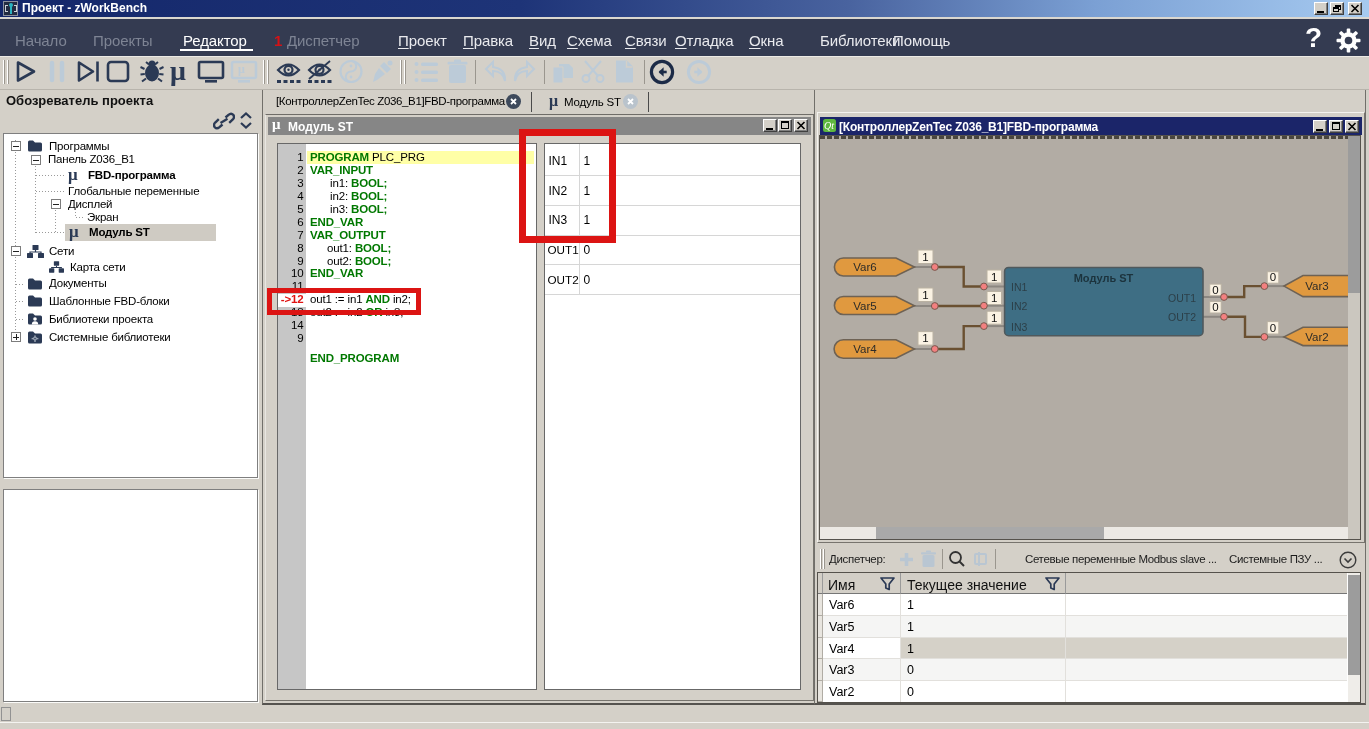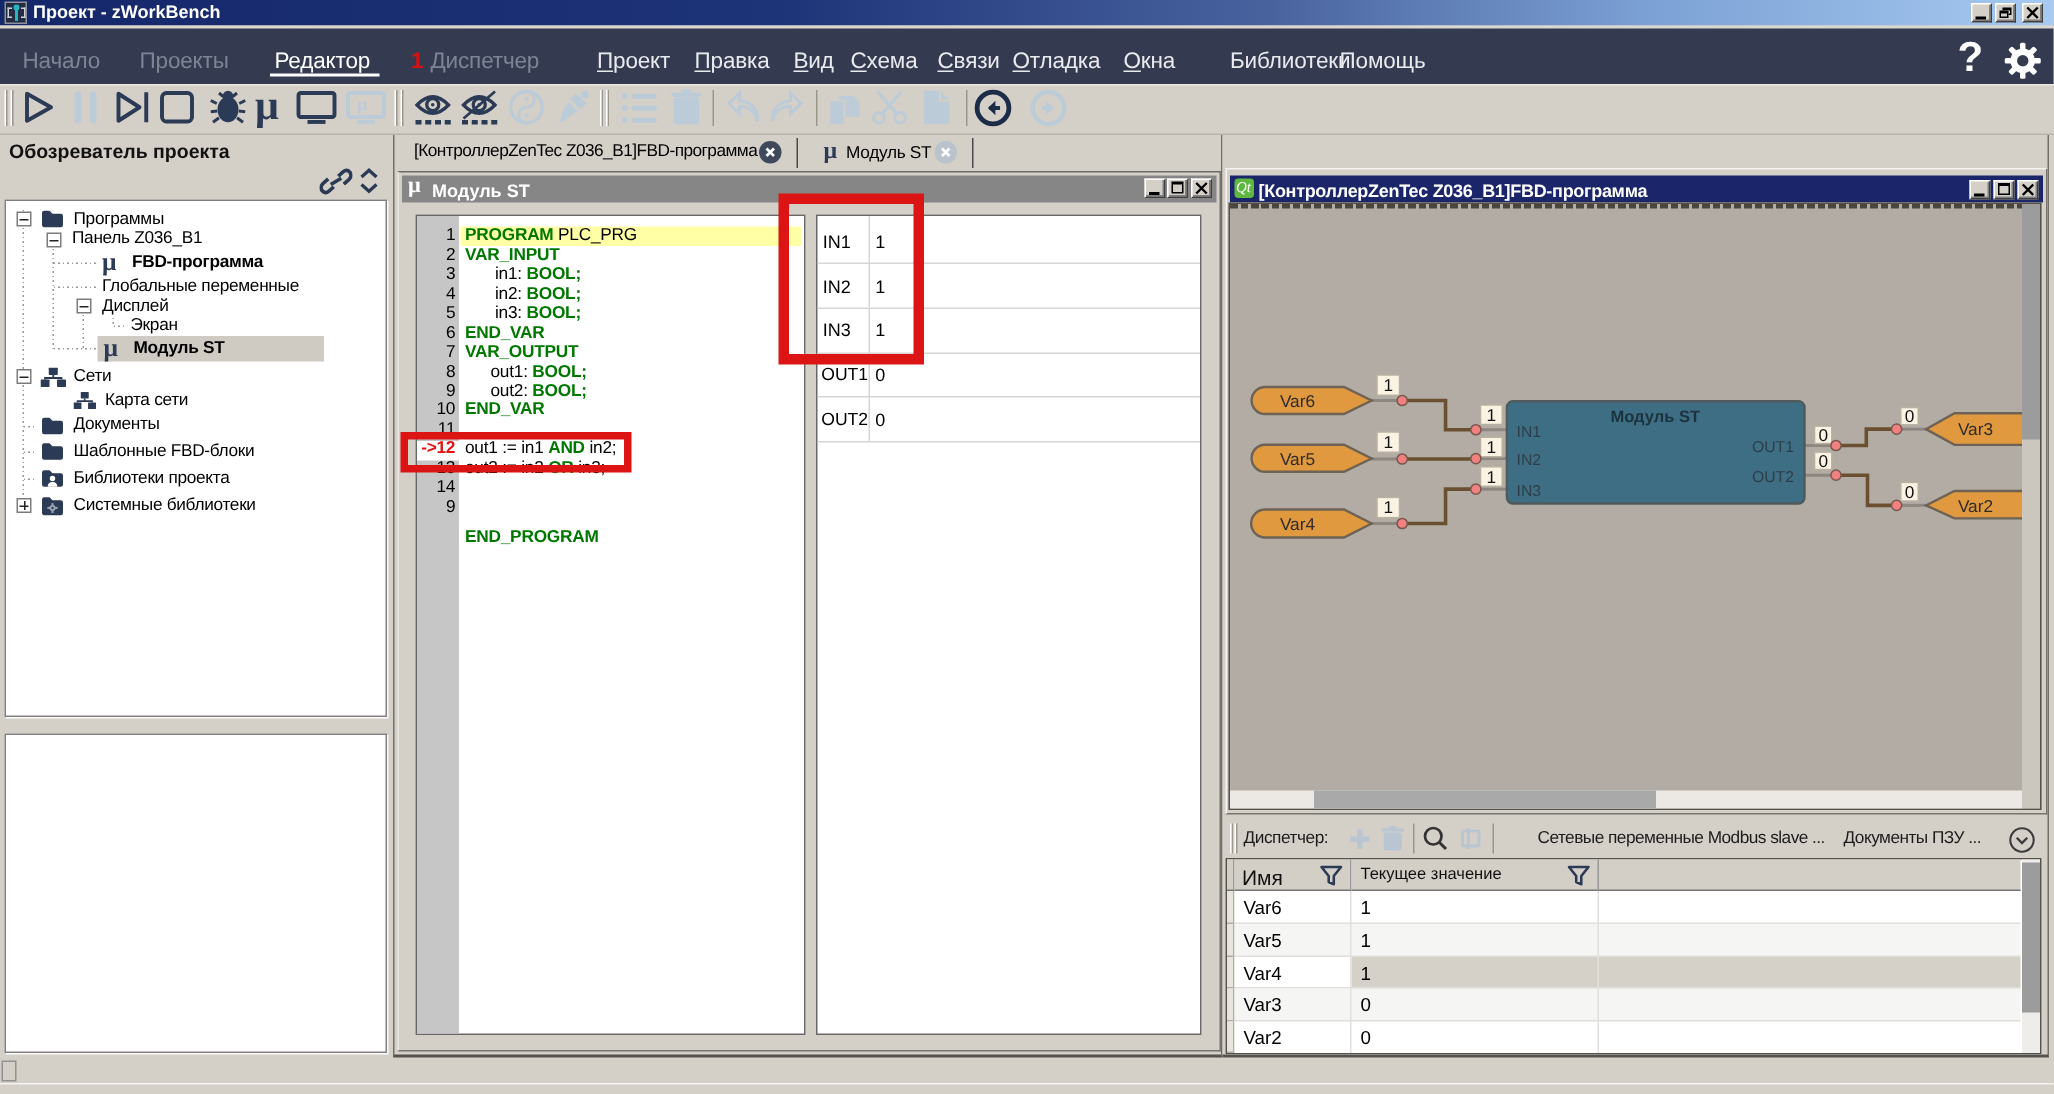--- a/index.html
+++ b/index.html
@@ -574,34 +574,34 @@
       <path d="M11.5 11.5 L16 16" stroke="#333" stroke-width="2"></path>
     </svg>
   <svg class="abs" style="left:971px;top:551px" width="19" height="16" viewBox="0 0 19 16">
       <g fill="none" stroke="#b9c6d2" stroke-width="2">
         <rect x="4" y="3" width="11" height="10" rx="1"></rect>
         <path d="M8 1 V15"></path>
       </g>
     </svg>
   <div class="abs" style="left:995px;top:549px;width:1px;height:20px;background:#9a968e"></div>
   <div class="abs" style="left:1025px;top:553px;font-size:11.5px;color:#1c1c1c;letter-spacing:-0.35px">Сетевые переменные Modbus slave ...</div>
-  <div class="abs" style="left:1229px;top:553px;font-size:11.5px;color:#1c1c1c;letter-spacing:-0.35px">Документы ПЗУ ...</div>
+  <div class="abs" style="left:1229px;top:553px;font-size:11.5px;color:#1c1c1c;letter-spacing:-0.35px">Системные ПЗУ ...</div>
   <svg class="abs" style="left:1339px;top:551px" width="18" height="18">
       <circle cx="9" cy="9" r="7.8" fill="none" stroke="#3c3c3c" stroke-width="1.4"></circle>
       <path d="M5.5 7.5 L9 11 L12.5 7.5" fill="none" stroke="#3c3c3c" stroke-width="1.6"></path>
     </svg>
 
   <div class="abs" style="left:817px;top:572px;width:544px;height:131px;border:1px solid #55524c;background:#fff"></div>
 
   <div class="abs" style="left:818px;top:573px;width:5px;height:21px;background:#d3cfc7;border-right:1px solid #9a9a9a;border-bottom:1px solid #767676"></div>
   <div class="abs" style="left:823px;top:573px;width:78px;height:21px;background:#d3cfc7;border-right:1px solid #9a9a9a;border-bottom:1px solid #767676"></div>
   <div class="abs" style="left:901px;top:573px;width:165px;height:21px;background:#d3cfc7;border-right:1px solid #9a9a9a;border-bottom:1px solid #767676"></div>
   <div class="abs" style="left:1066px;top:573px;width:281px;height:21px;background:#d3cfc7;border-bottom:1px solid #767676"></div>
   <div class="abs" style="left:828px;top:577px;font-size:14px;color:#111">Имя</div>
-  <div class="abs" style="left:907px;top:577px;font-size:11px;color:#111">Текущее значение</div>
+  <div class="abs" style="left:907px;top:577px;font-size:14px;color:#111">Текущее значение</div>
   <svg class="abs" style="left:879px;top:576px" width="17" height="16" viewBox="0 0 17 16">
       <path d="M2 2 H15 L10.2 8 V13.5 L6.8 12 V8 Z" fill="none" stroke="#2b3a55" stroke-width="1.7" stroke-linejoin="round"></path>
     </svg>
   <svg class="abs" style="left:1044px;top:576px" width="17" height="16" viewBox="0 0 17 16">
       <path d="M2 2 H15 L10.2 8 V13.5 L6.8 12 V8 Z" fill="none" stroke="#2b3a55" stroke-width="1.7" stroke-linejoin="round"></path>
     </svg>
 
   <div id="vrows" style="font-size:12.5px;color:#000">
 
     <div class="abs" style="left:818px;top:594px;width:5px;height:22px;background:#e8e5df;border-right:1px solid #b0aca4;border-bottom:1px solid #b0aca4"></div>

